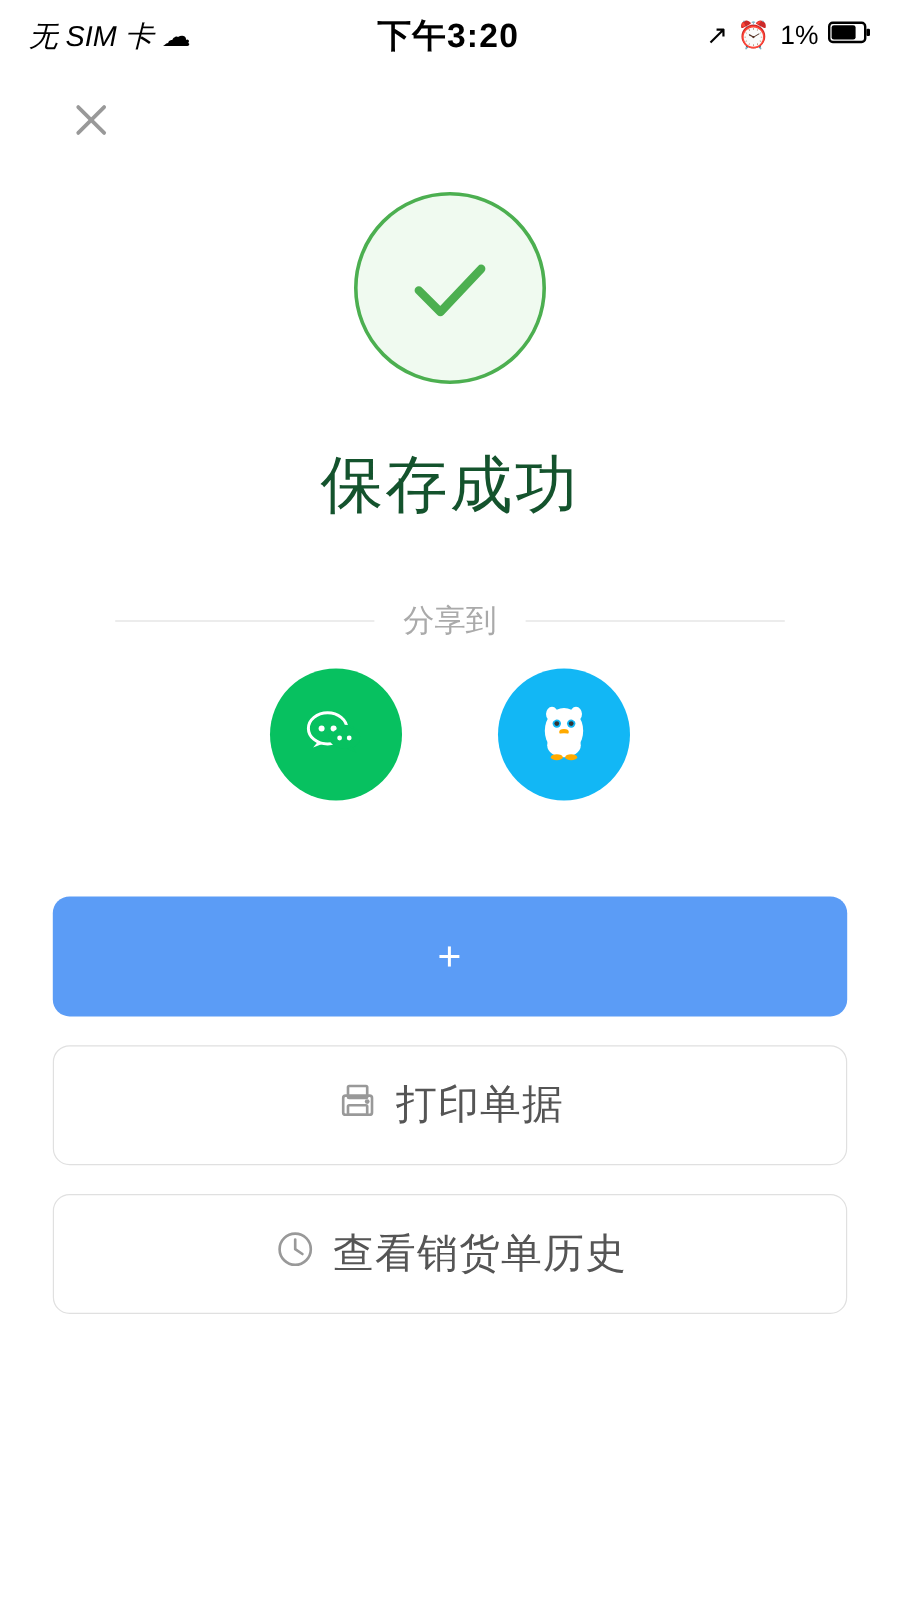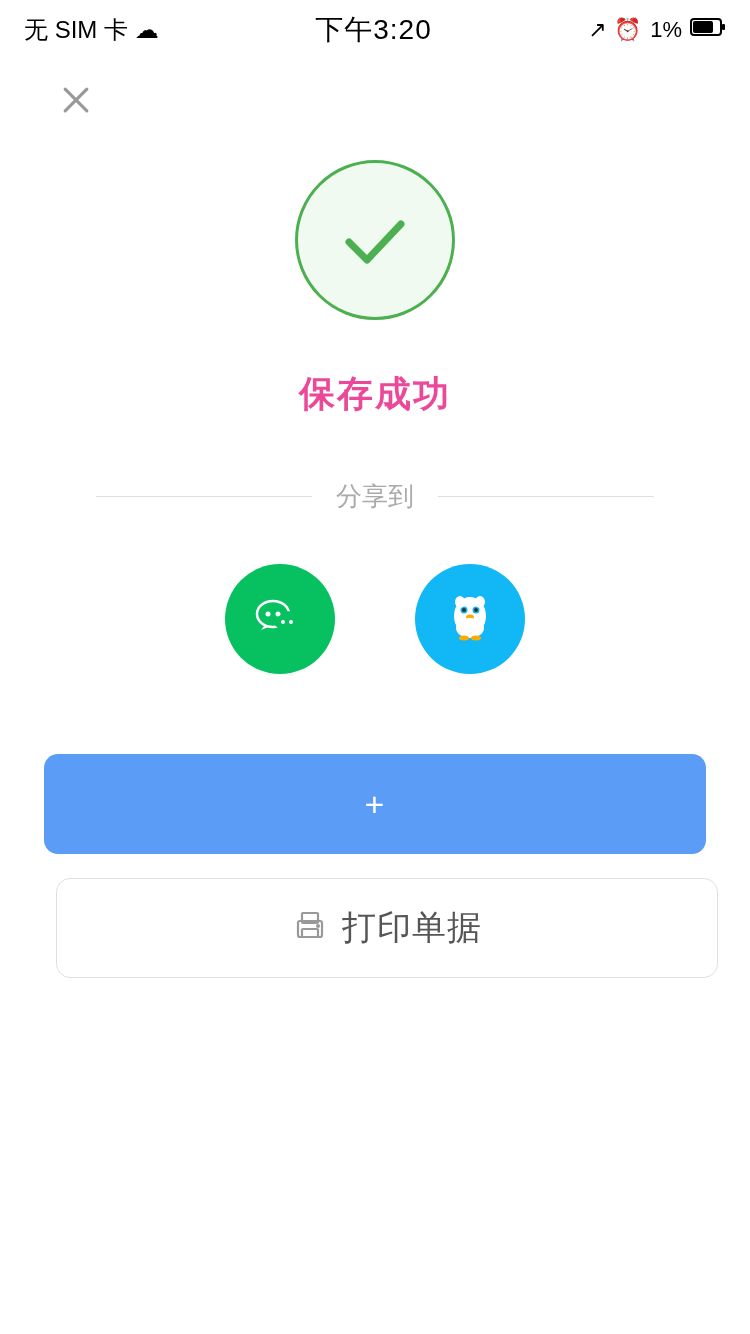--- a/index.html
+++ b/index.html
@@ -29,25 +29,26 @@
       background: #ffffff;
     }
 
     .status-left {
       display: flex;
       align-items: center;
       gap: 10px;
       font-size: 24px;
       font-weight: 500;
       color: #000;
+      font-style: italic;
     }
 
     .status-center {
       font-size: 28px;
-      font-weight: 400;
+      font-weight: 700;
       color: #000;
       letter-spacing: 1px;
     }
 
     .status-right {
       display: flex;
       align-items: center;
       gap: 8px;
       font-size: 22px;
       color: #000;
@@ -92,34 +93,34 @@
       margin-bottom: 50px;
     }
 
     .success-circle svg {
       width: 80px;
       height: 80px;
     }
 
     
     .success-title {
-      font-size: 36px;
-      font-weight: 700;
-      color: #ec4899;
+      font-size: 52px;
+      font-weight: 400;
+      color: #14532d;
       margin-bottom: 60px;
       letter-spacing: 2px;
     }
 
     
     .share-divider {
       width: 100%;
       display: flex;
       align-items: center;
       padding: 0 96px;
-      margin-bottom: 50px;
+      margin-bottom: 22px;
     }
 
     .divider-line {
       flex: 1;
       height: 1px;
       background: #e0e0e0;
     }
 
     .divider-label {
       font-size: 26px;
@@ -188,21 +189,20 @@
       border-radius: 14px;
       display: flex;
       align-items: center;
       justify-content: center;
       gap: 14px;
       cursor: pointer;
       font-size: 34px;
       color: #555;
       font-weight: 400;
       letter-spacing: 1px;
-      margin-left: 12px;
     }
 
     .btn-icon-white {
       font-size: 34px;
       color: #fff;
       font-weight: 300;
     }
   </style>
 </head>
 <body>
@@ -306,16 +306,25 @@
         <svg width="36" height="36" viewBox="0 0 36 36" fill="none">
           <rect x="6" y="14" width="24" height="16" rx="2" fill="none" stroke="#999" stroke-width="2.2"></rect>
           <rect x="10" y="6" width="16" height="10" rx="1" fill="none" stroke="#999" stroke-width="2.2"></rect>
           <rect x="10" y="22" width="16" height="8" rx="1" fill="none" stroke="#999" stroke-width="2.2"></rect>
           <circle cx="26" cy="19" r="2" fill="#999"></circle>
         </svg>
       </span>
       <span>打印单据</span>
     </button>
 
+    <button class="btn-secondary">
+      <span>
+        <svg width="36" height="36" viewBox="0 0 36 36" fill="none">
+          <circle cx="18" cy="18" r="13" fill="none" stroke="#999" stroke-width="2.2"></circle>
+          <polyline points="18,10 18,18 24,22" stroke="#999" stroke-width="2.2" stroke-linecap="round" stroke-linejoin="round"></polyline>
+        </svg>
+      </span>
+      <span>查看销货单历史</span>
+    </button>
 
   </div>
 
 </div>
 
 </body></html>

